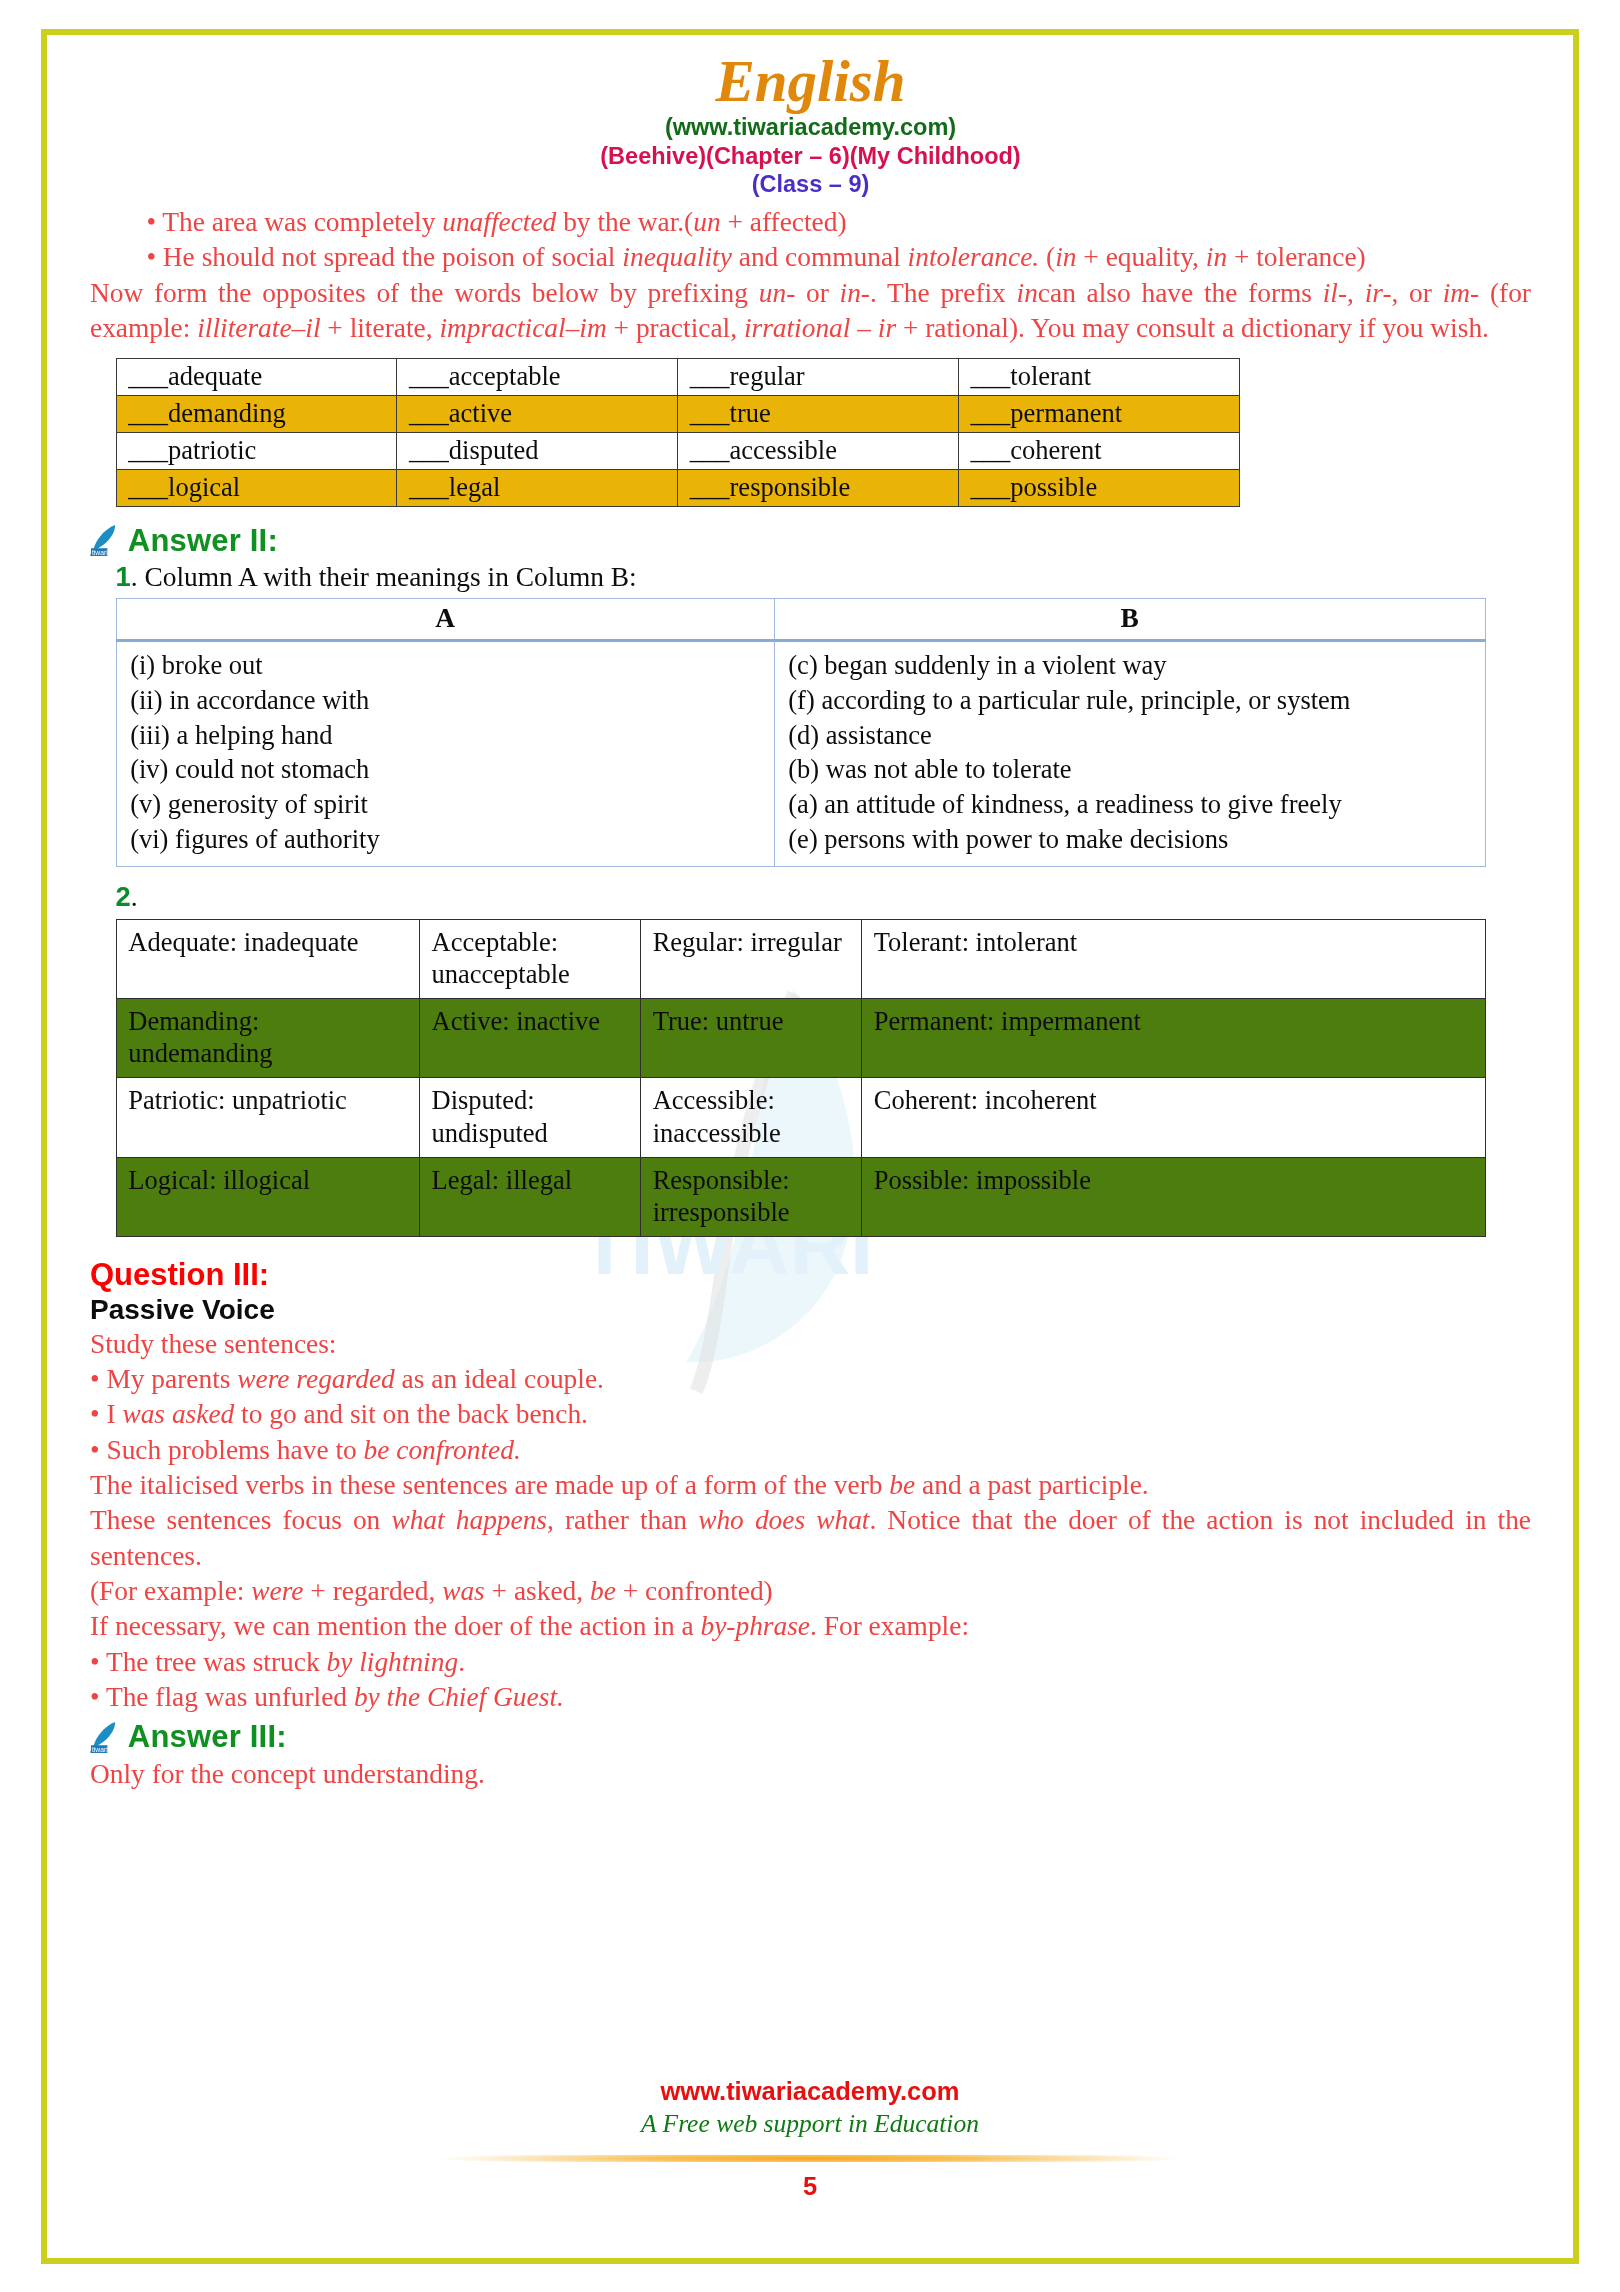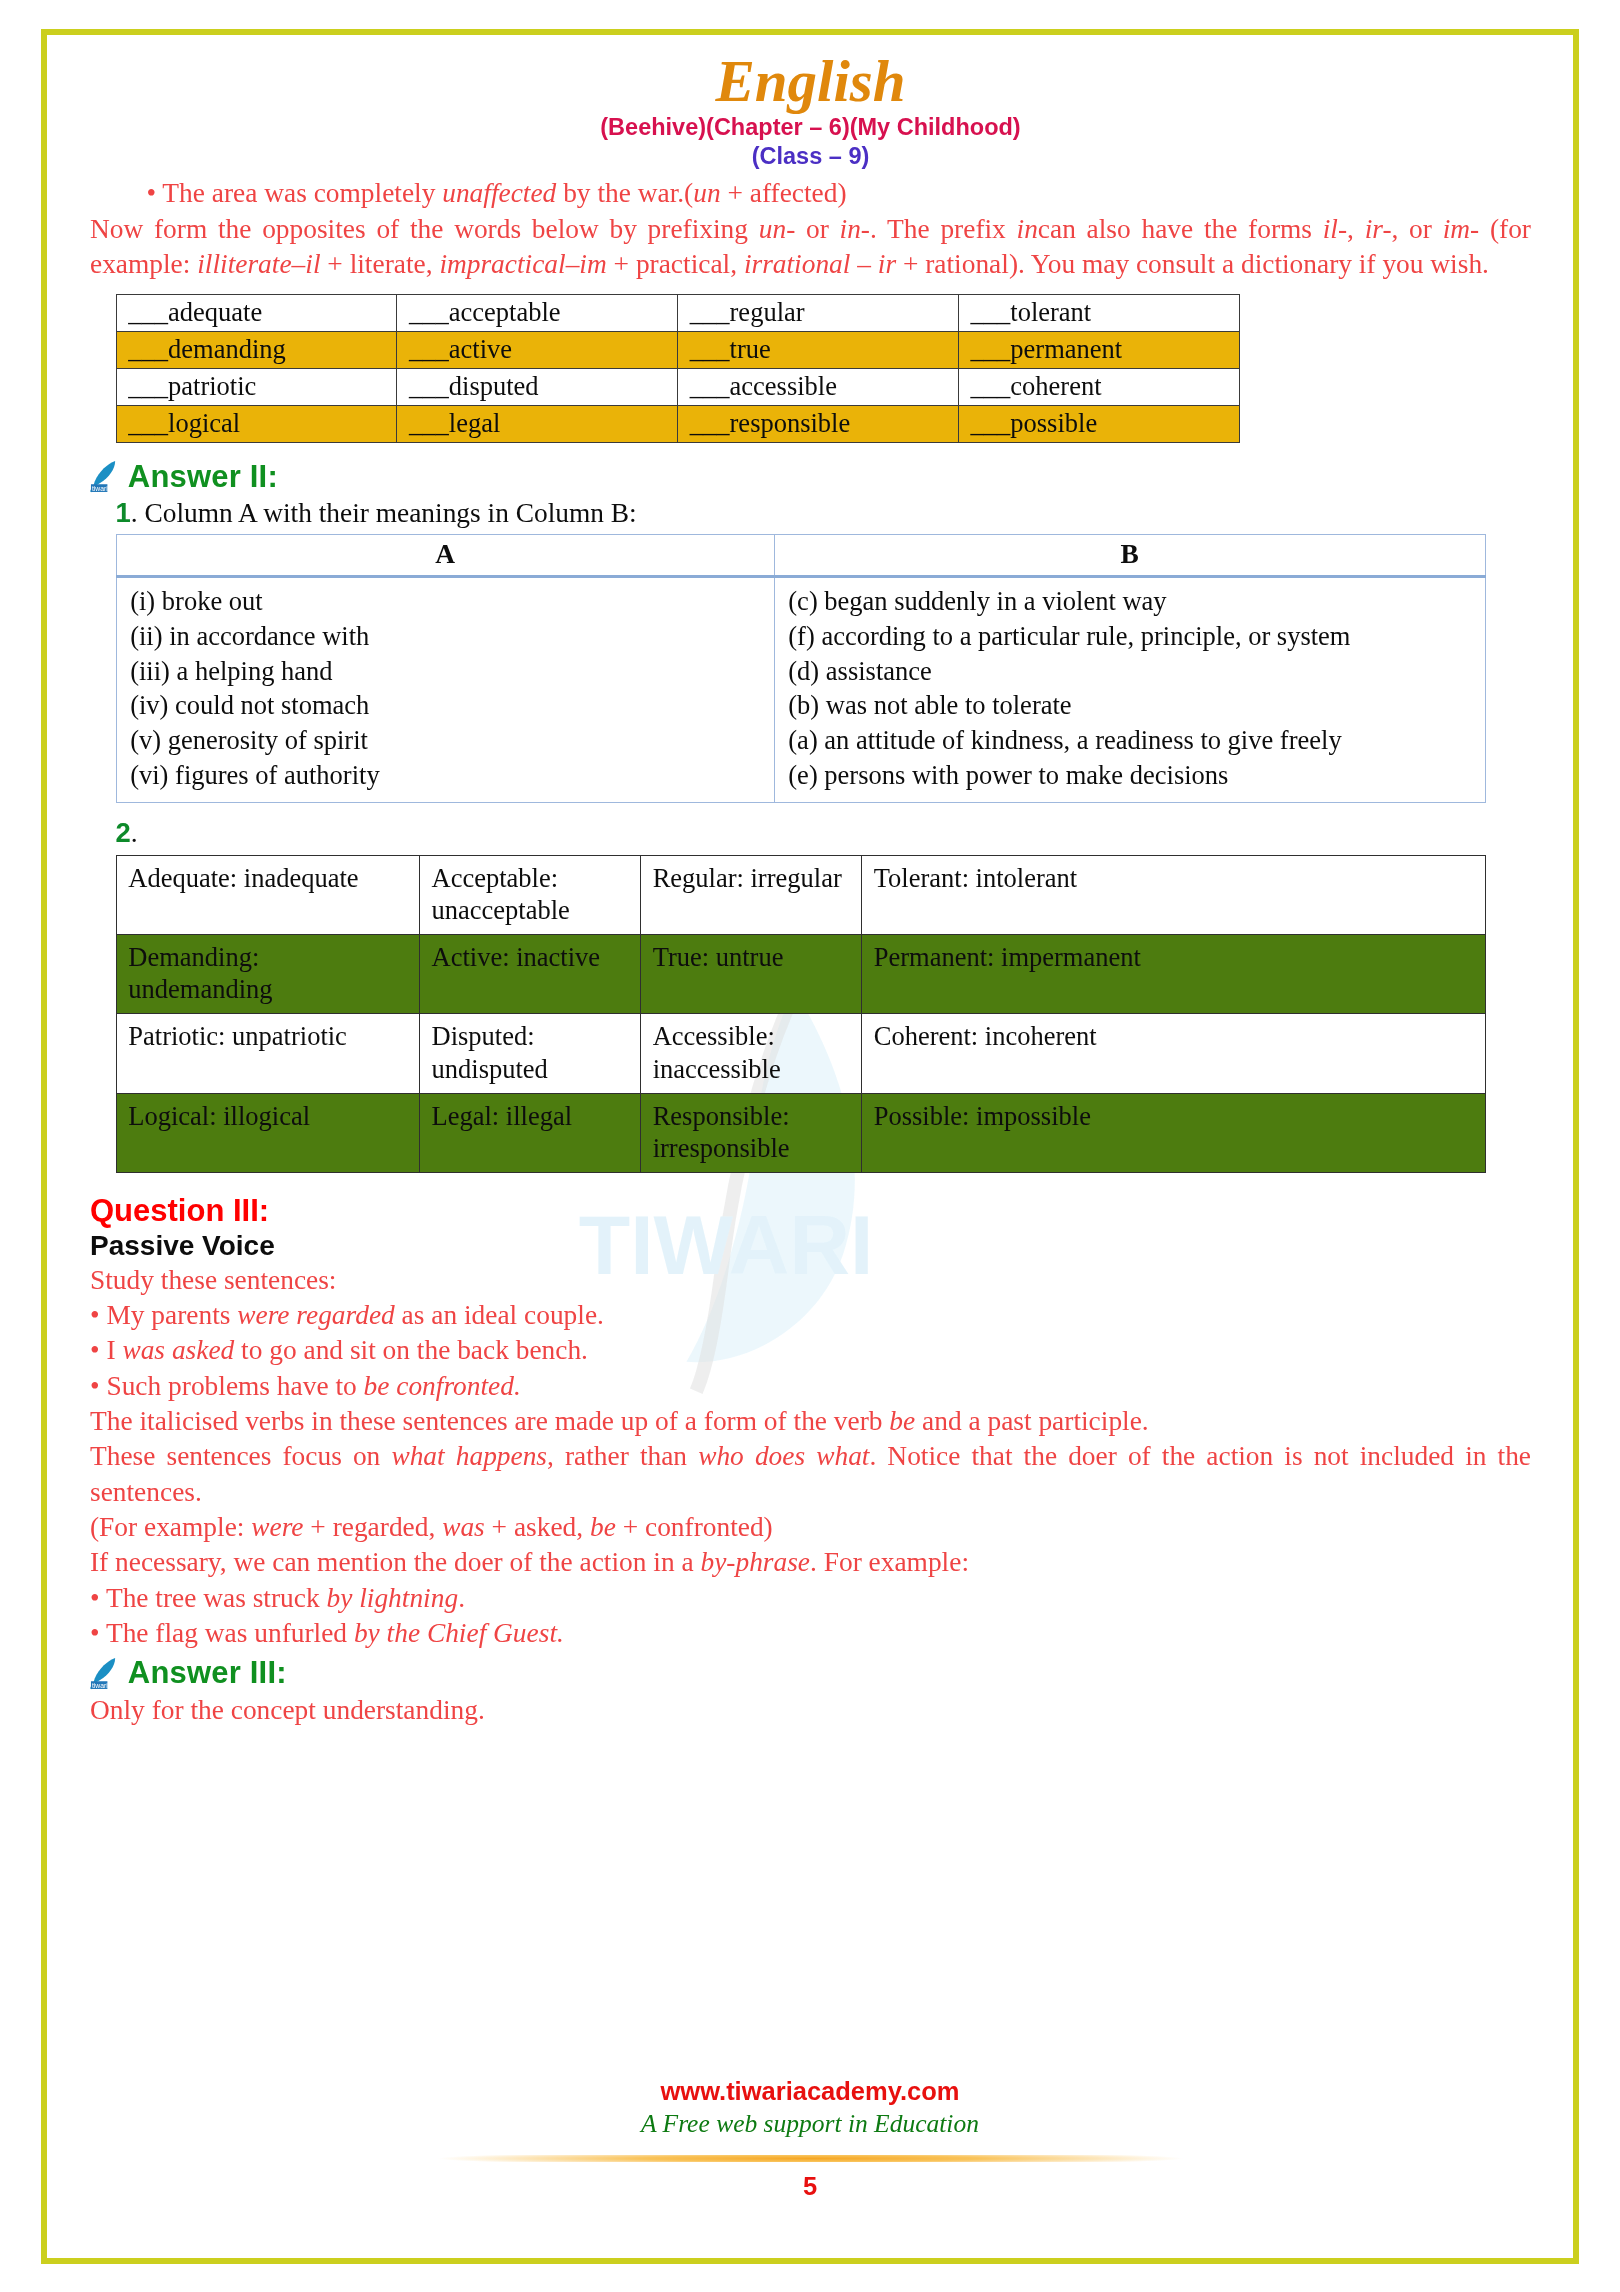--- a/index.html
+++ b/index.html
@@ -237,27 +237,31 @@
 
   <svg class="watermark" viewBox="0 0 420 430">
     <path d="M250 10 C300 90 330 190 300 280 C275 355 200 395 140 390 C175 330 200 240 210 160 C216 100 232 45 250 10 Z" fill="#bfe6f5" opacity="0.55"></path>
     <path d="M250 14 C215 90 190 190 178 280 C170 345 162 392 150 420" stroke="#c9c9c9" stroke-width="14" fill="none" opacity="0.55"></path>
     <text x="30" y="300" font-family="Liberation Sans, sans-serif" font-size="86" font-weight="700" fill="#cde9f7">TIWARI</text>
   </svg>
 
   <div class="content">
 
     <div class="doc-title">English</div>
+    <div class="doc-site">(www.tiwariacademy.com)</div>
     <div class="doc-chapter">(Beehive)(Chapter – 6)(My Childhood)</div>
     <div class="doc-class">(Class – 9)</div>
 
     <p class="para bullet-indent b1">
       <span>• The area was completely </span><i>unaffected</i><span> by the war.(</span><i>un</i><span> + affected)</span>
     </p>
 
+    <p class="para bullet-indent">
+      • He should not spread the poison of social <i>inequality</i> and communal <i>intolerance.</i> (<i>in</i> + equality, <i>in</i> + tolerance)
+    </p>
 
     <p class="para">
       Now form the opposites of the words below by prefixing <i>un-</i> or <i>in-</i>. The prefix <i>in</i>can also have the forms <i>il-</i>, <i>ir-</i>, or <i>im-</i> (for example: <i>illiterate–il</i> + literate, <i>impractical–im</i> + practical, <i>irrational – ir</i> + rational). You may consult a dictionary if you wish.
     </p>
 
     <table class="words">
       <tbody>
           <tr>
         <td>___adequate</td>
         <td>___acceptable</td>

